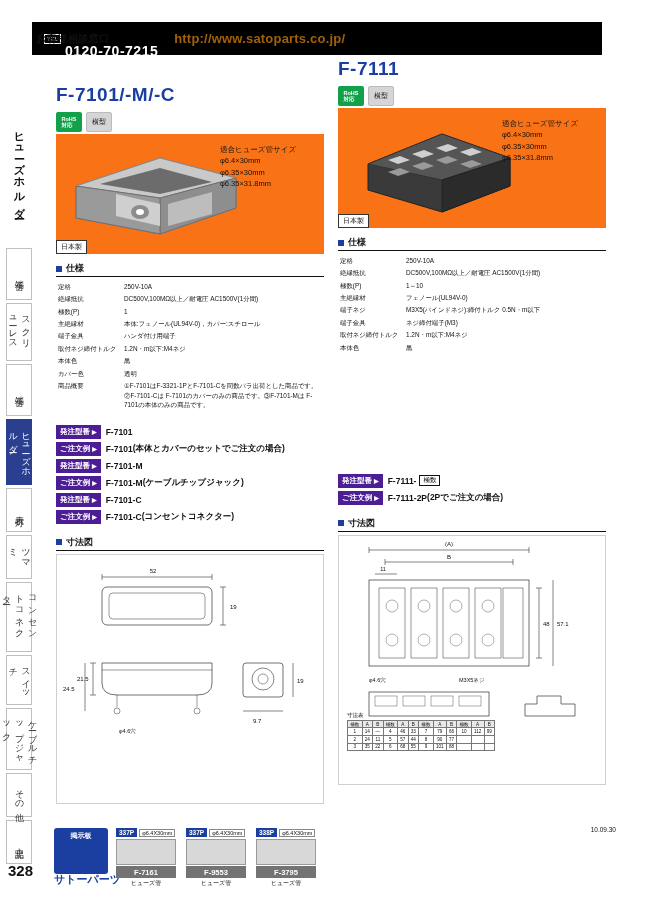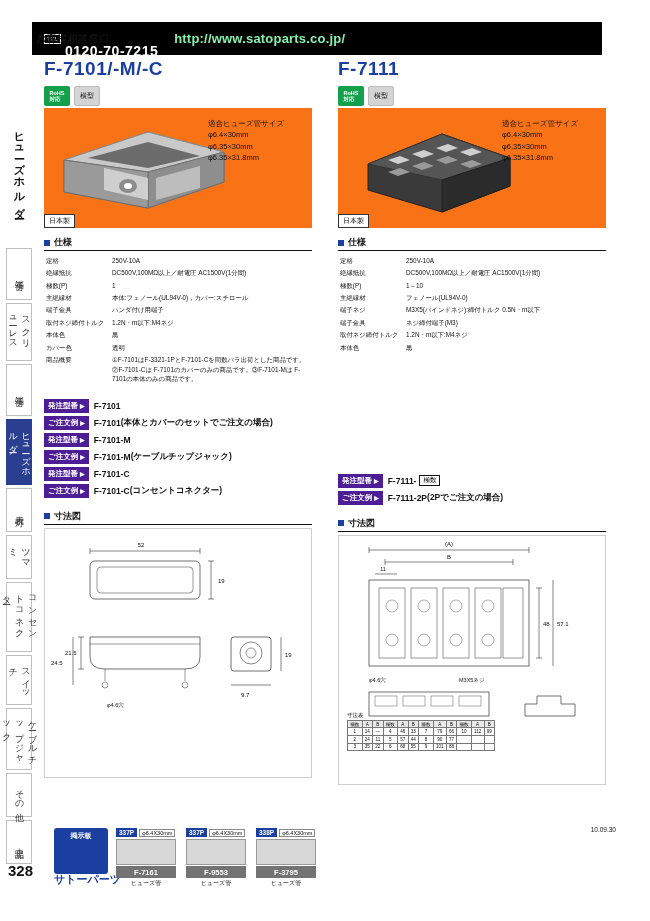--- a/index.html
+++ b/index.html
@@ -22,21 +22,21 @@
     display:flex; align-items:center;
     padding:0 4px;
     color:#ffffff;
   }
   .topbar .lbl { font-size:10px; font-weight:bold; letter-spacing:0.5px; }
   .topbar .telicon {
     display:inline-block; margin-left:8px; margin-right:4px;
     border:1px solid #ffffff; font-size:6px; padding:1px 2px; line-height:1;
   }
   .topbar .tel { font-size:14px; font-weight:bold; letter-spacing:0.5px;margin-top:24px; }
-  .topbar .url { font-size:13px; font-weight:bold; color:#86efac; margin-left:16px; letter-spacing:0.2px; }
+  .topbar .url { font-size:13px; font-weight:bold; color:#a16207; margin-left:16px; letter-spacing:0.2px; }
 
   
   .sidebar {
     position:absolute; left:6px; top:95px; width:26px;
   }
   .sidecat {
     width:26px;
     background:#ffffff;
     border:1px solid #bfbfbf;
     color:#333;
@@ -49,21 +49,21 @@
     padding:6px 0;
   }
   .sidecat.active { background:#2a3f8f; color:#ffffff; border-color:#2a3f8f; }
   .sidecat.title {
     border:none; background:#ffffff; color:#111; font-weight:bold; font-size:11px;
     letter-spacing:2px; height:150px;
   }
 
   
   .col { position:absolute; top:58px; width:268px; }
-  .col-left { left:44px; }
+  .col-left { left:56px;margin-top:26px; }
   .col-right { left:338px; }
 
   .prodtitle {
     color:#1b3fa0; font-size:19px; font-weight:bold; letter-spacing:0.5px;
     margin-bottom:6px;
   }
 
   .badges { display:flex; gap:4px; align-items:flex-start; margin-bottom:2px; }
   .badge-rohs {
     width:26px;height:20px;background:#12a04a;color:#fff;font-size:5.5px;font-weight:bold;

